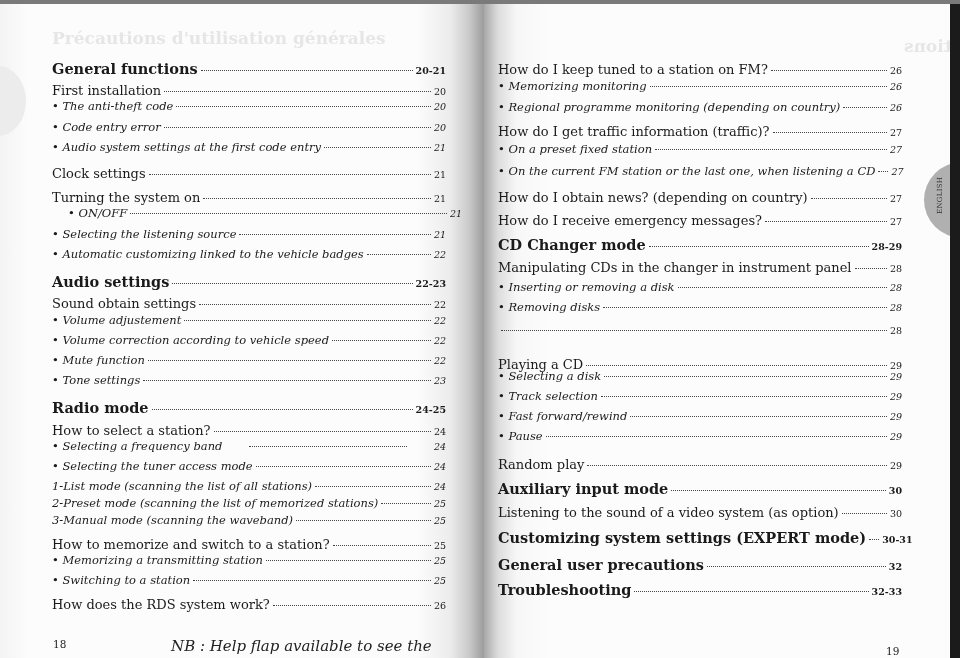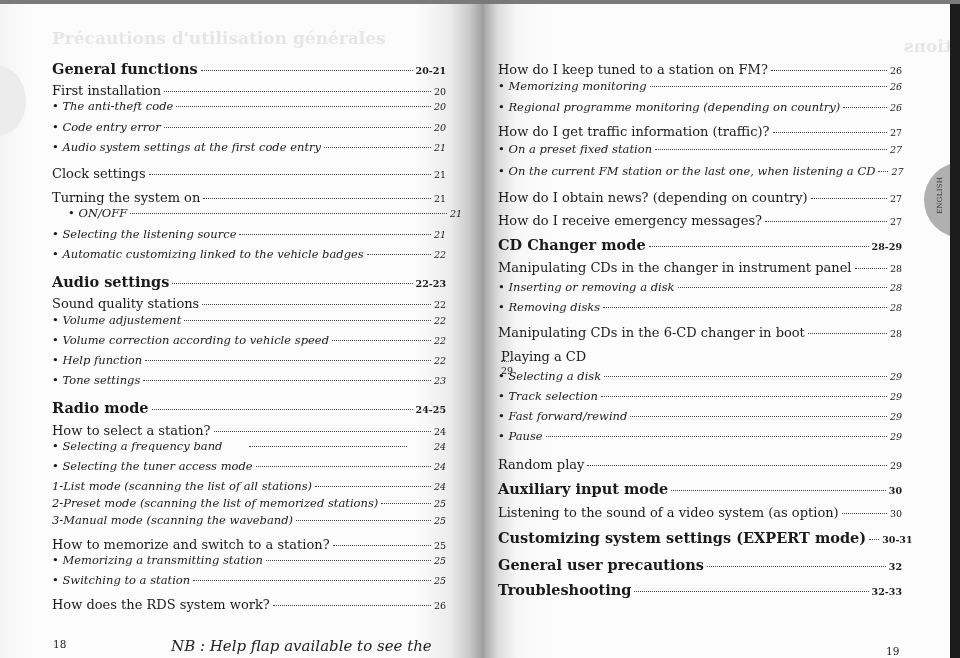--- a/index.html
+++ b/index.html
@@ -83,36 +83,36 @@
           <span class="txt">Automatic customizing linked to the vehicle badges</span>
           <span class="dots"></span>
           <span class="pg">22</span>
         </div>
         <div class="entry h" style="left: 52px; width: 394px; top: 269px;">
           <span class="txt">Audio settings</span>
           <span class="dots"></span>
           <span class="pg">22-23</span>
         </div>
         <div class="entry s" style="left: 52px; width: 394px; top: 292px;">
-          <span class="txt">Sound quality stations</span>
+          <span class="txt">Sound obtain settings</span>
           <span class="dots"></span>
           <span class="pg">22</span>
         </div>
         <div class="entry b" style="left: 52px; width: 394px; top: 309px; justify-content: center;">
           <span class="txt">Volume adjustement</span>
           <span class="dots"></span>
           <span class="pg">22</span>
         </div>
         <div class="entry b" style="left: 52px; width: 394px; top: 329px;">
           <span class="txt">Volume correction according to vehicle speed</span>
           <span class="dots"></span>
           <span class="pg">22</span>
         </div>
         <div class="entry b" style="left: 52px; width: 394px; top: 349px;">
-          <span class="txt">Help function</span>
+          <span class="txt">Mute function</span>
           <span class="dots"></span>
           <span class="pg">22</span>
         </div>
         <div class="entry b" style="left: 52px; width: 394px; top: 369px;">
           <span class="txt">Tone settings</span>
           <span class="dots"></span>
           <span class="pg">23</span>
         </div>
         <div class="entry h" style="left: 52px; width: 394px; top: 395px; justify-content: space-between;">
           <span class="txt">Radio mode</span>
@@ -230,25 +230,24 @@
           <span class="txt">Inserting or removing a disk</span>
           <span class="dots"></span>
           <span class="pg">28</span>
         </div>
         <div class="entry b" style="left: 14px; width: 404px; top: 296px;">
           <span class="txt">Removing disks</span>
           <span class="dots"></span>
           <span class="pg">28</span>
         </div>
         <div class="entry s" style="left: 14px; width: 404px; top: 321px;">
-          <span class="txt">Manipulating CDs in the 6-CD changer in boot</span>
           <span class="dots"></span>
           <span class="pg">28</span>
         </div>
-        <div class="entry s" style="left: 14px; width: 404px; top: 345px; flex-direction: column;">
+        <div class="entry s" style="left: 14px; width: 404px; top: 353px;">
           <span class="txt">Playing a CD</span>
           <span class="dots"></span>
           <span class="pg">29</span>
         </div>
         <div class="entry b" style="left: 14px; width: 404px; top: 365px;">
           <span class="txt">Selecting a disk</span>
           <span class="dots"></span>
           <span class="pg">29</span>
         </div>
         <div class="entry b" style="left: 14px; width: 404px; top: 385px;">

